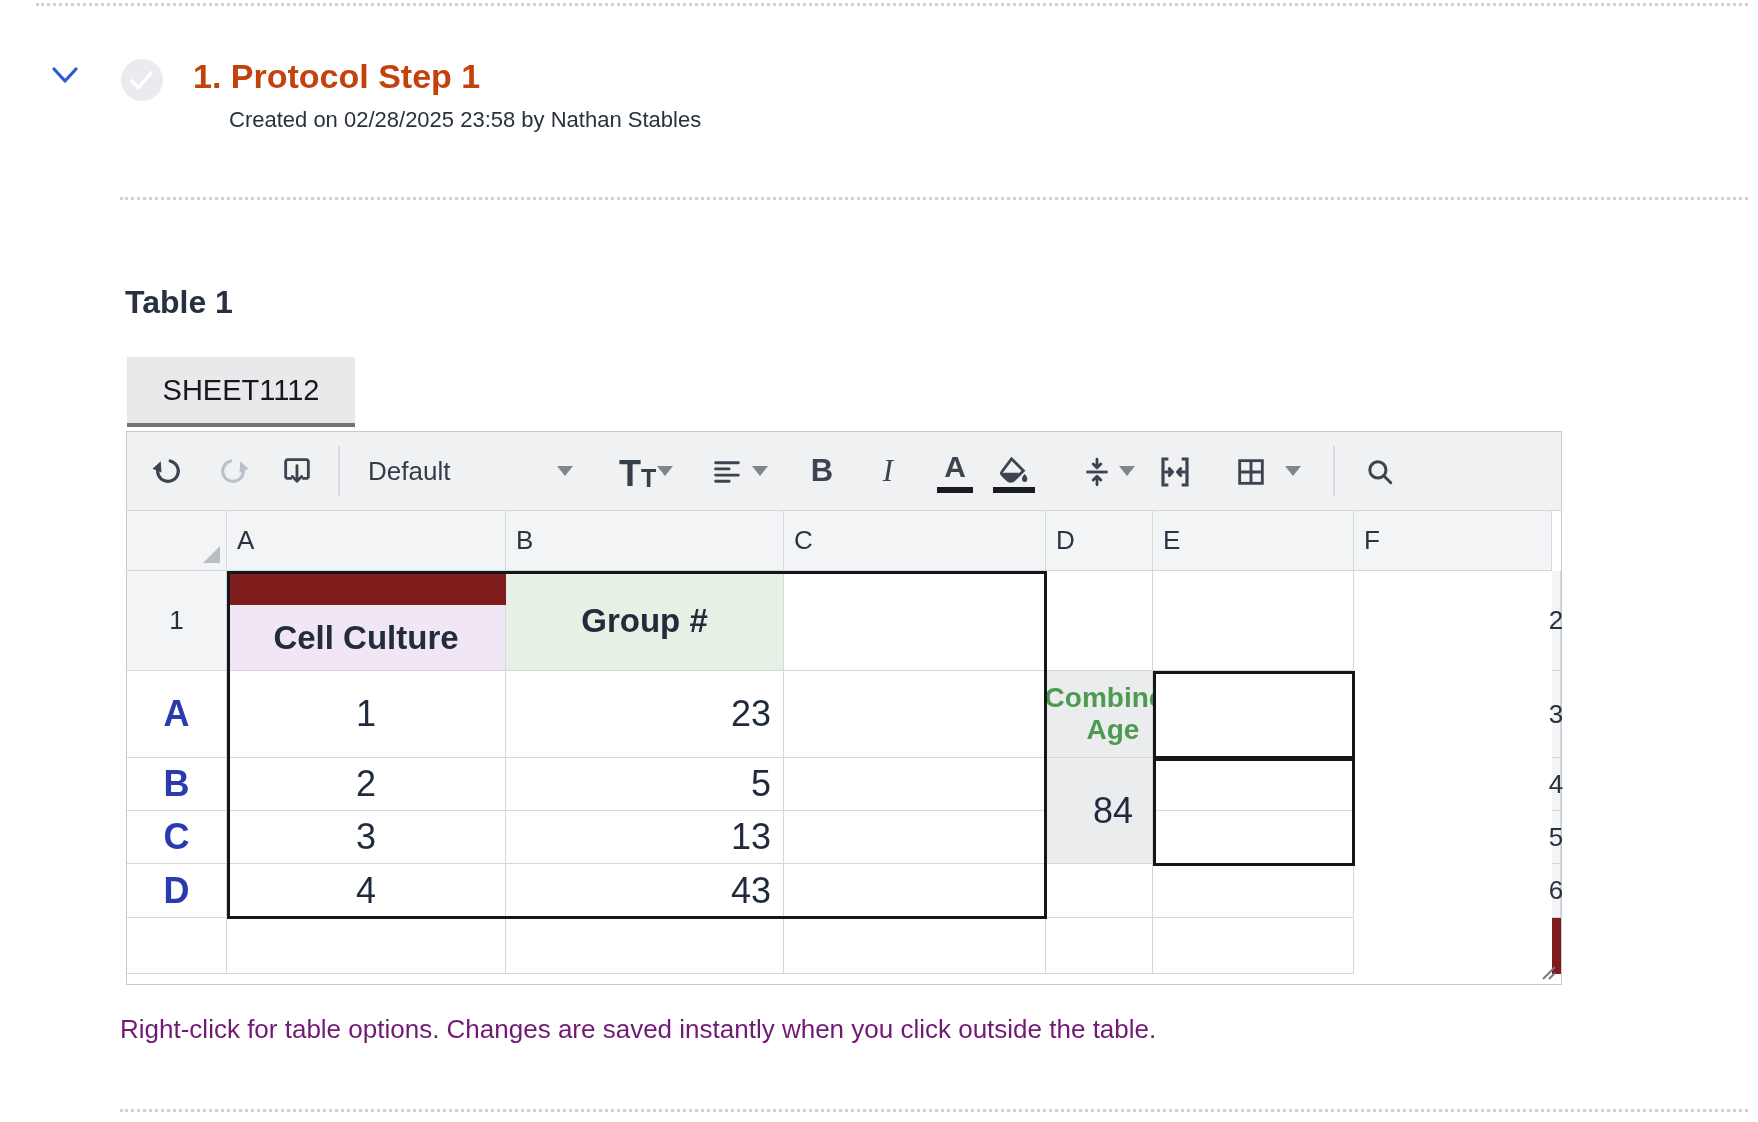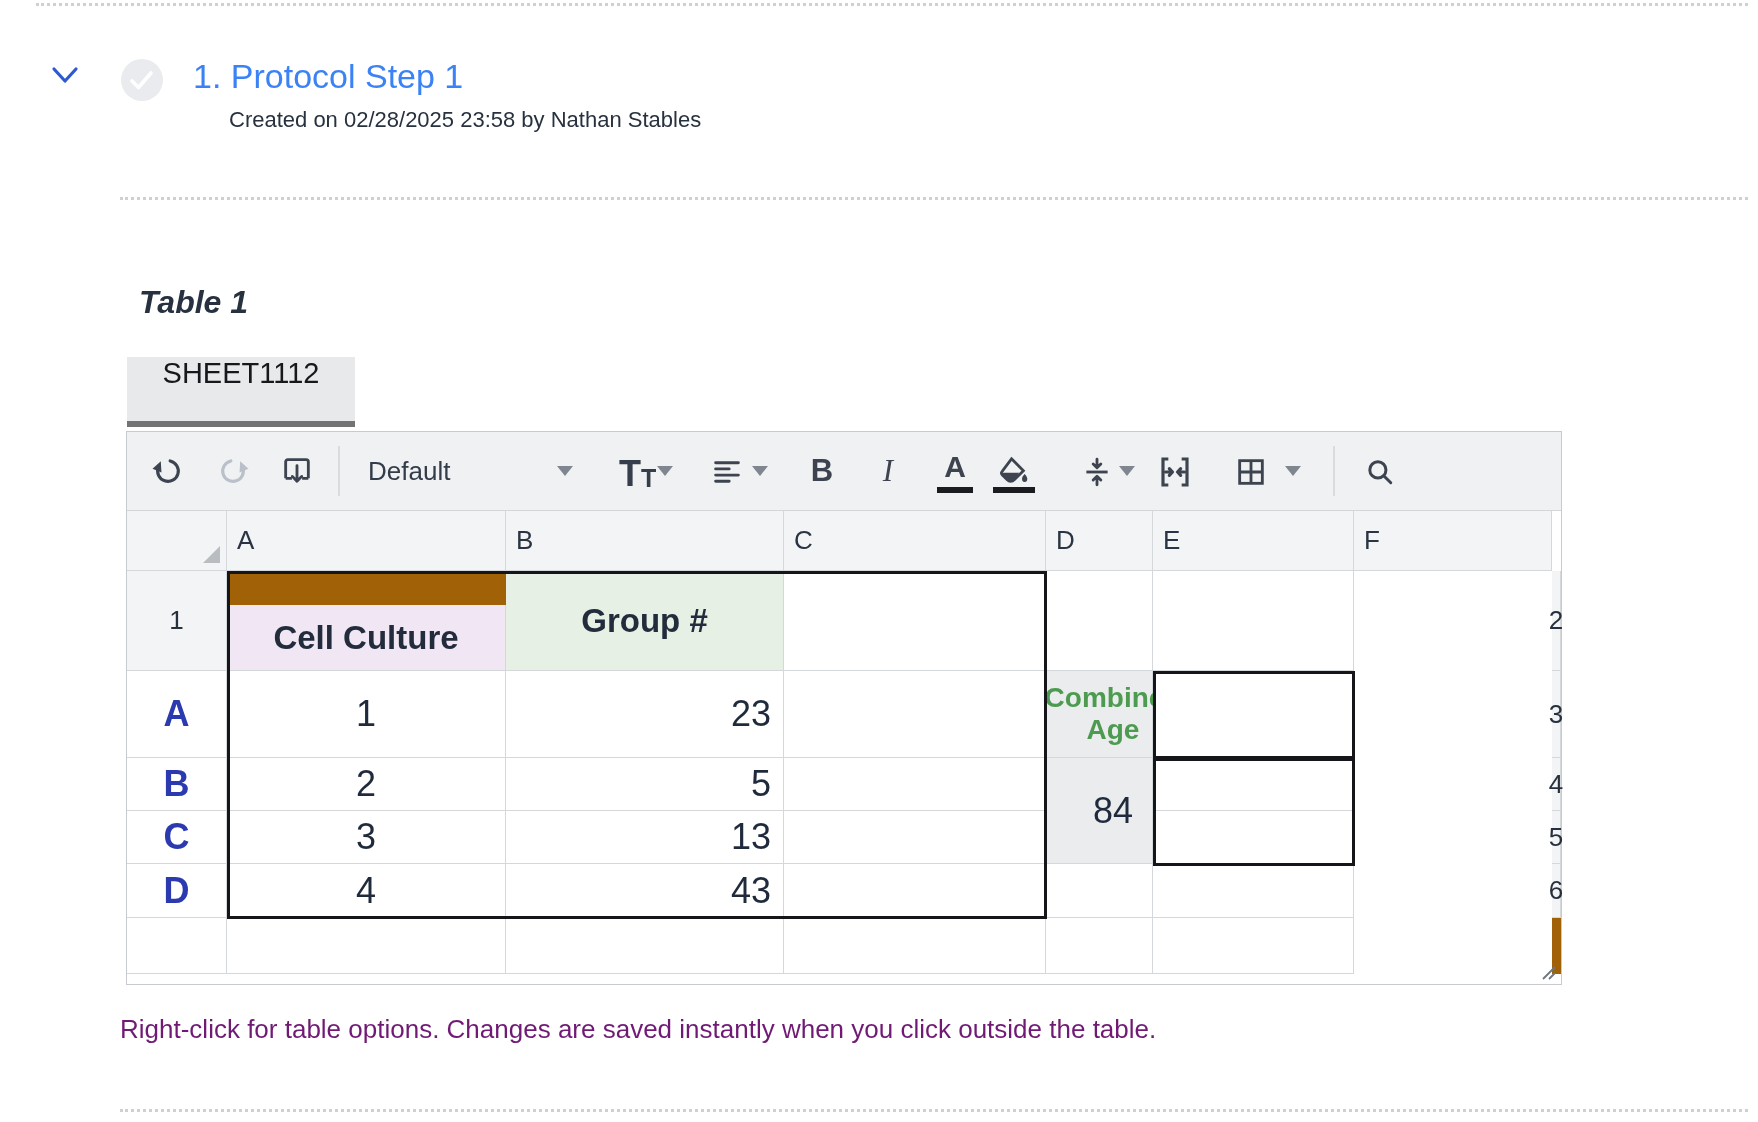--- a/index.html
+++ b/index.html
@@ -2,27 +2,27 @@
 <html style="--accent-blue: #2d59d3; --series-letter: #2c3ab0; --combined-age-green: #4d9b50; --cell-culture-bg: #f1e6f3; --group-bg: #e6f0e4; --age-bg: #fbf1dd; --combined-bg: #ebeced;"><head>
 <meta charset="utf-8">
 <style>
   * { margin:0; padding:0; box-sizing:border-box; }
   html,body { width:1758px; height:1122px; background:#fff; font-family:"Liberation Sans",sans-serif; position:relative; overflow:hidden; }
   .abs { position:absolute; }
   .dots { position:absolute; height:0; border-top:3px dotted #cdd0d4; }
   
   .chevron-btn { left:50px; top:64px; width:30px; height:24px; }
   .check-circle { left:121px; top:59px; width:42px; height:42px; border-radius:50%; background:#e9ebee; display:flex; align-items:center; justify-content:center; }
-  .step-title { left:193px; top:55px; font-size:34px; font-weight:400; color:#3b82f6; line-height:42px; }
+  .step-title { left:193px; top:55px; font-size:34px; font-weight:700; color:#c2410c; line-height:42px; }
   .step-sub { left:229px; top:103px; font-size:22px; color:#28323f; line-height:34px; }
-  .table-label { left:139px; top:284px; font-size:32px; font-weight:700; color:#27313f; line-height:36px;font-style:italic; }
-  
-  .sheet-tab { left:127px; top:357px; width:228px; height:70px; background:#e8e9ea; border-bottom:6px solid #737373; display:flex; justify-content:center; font-size:29px; color:#16181b; }
-  
-  .widget { left:126px; top:431px; width:1436px; height:554px; border:1px solid #c7cacf; background:#a16207; }
+  .table-label { left:125px; top:284px; font-size:32px; font-weight:700; color:#27313f; line-height:36px; }
+  
+  .sheet-tab { left:127px; top:357px; width:228px; height:70px; background:#e8e9ea; border-bottom:4px solid #737373; display:flex; align-items:center; justify-content:center; font-size:29px; color:#16181b; }
+  
+  .widget { left:126px; top:431px; width:1436px; height:554px; border:1px solid #c7cacf; background:#7f1d1d; }
   .toolbar { position:absolute; left:0; top:0; width:100%; height:79px; background:#f0f1f2; border-bottom:1px solid #d4d7da; }
   .tb { position:absolute; color:#3d4450; }
   .tb svg { display:block; }
   .tbsep { position:absolute; top:14px; width:2px; height:50px; background:#d9dbdf; }
   .caret { position:absolute; width:0; height:0; border-left:8px solid transparent; border-right:8px solid transparent; border-top:10px solid #80868f; }
   .tb-default { left:241px; top:0; height:78px; display:flex; align-items:center; font-size:26px; color:#333c49; }
   .tt { left:492px; top:0; height:78px; display:flex; align-items:flex-end; padding-bottom:20px; font-weight:600; color:#363e4b; }
   .tt .t1 { font-size:36px; line-height:32px; }
   .tt .t2 { font-size:25px; line-height:24px; }
   .tb-b { left:679px; top:0; width:32px; height:78px; display:flex; align-items:center; justify-content:center; font-size:31px; font-weight:700; }

